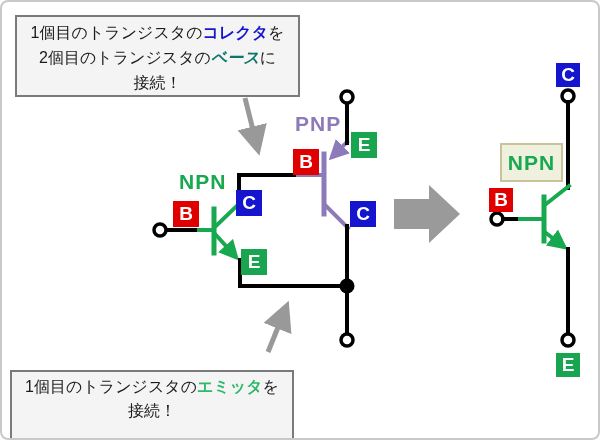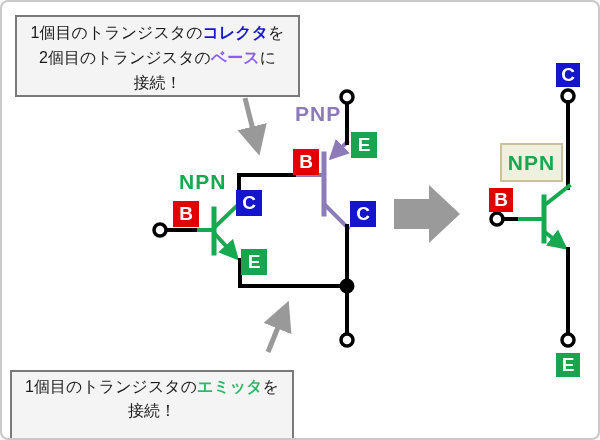--- a/index.html
+++ b/index.html
@@ -9,21 +9,21 @@
     font-family:"Liberation Sans",sans-serif;overflow:hidden;
   }
   .callout{
     position:absolute;box-sizing:border-box;background:#f4f4f4;
     border:2px solid #7a7a7a;color:#1a1a1a;
     font-size:16px;line-height:25px;text-align:center;white-space:nowrap;
     padding-top:3px;
   }
   .callout .em{font-weight:bold;}
   .em-blue{color:#1515cd;}
-  .em-red{color:#8b5cf6;}
+  .em-red{color:#0f766e;font-style:italic;}
   .em-green{color:#2eb868;}
   .callout-top{left:13px;top:13px;width:285px;height:82px;}
   .callout-bottom{left:8px;top:368px;width:284px;height:76px;line-height:24px;}
   .svg-layer{position:absolute;left:0;top:0;}
   .badge{
     position:absolute;box-sizing:border-box;color:#ffffff;font-weight:bold;
     font-size:19px;text-align:center;display:flex;align-items:center;justify-content:center;
   }
   .badge.red{background:#e00000;}
   .badge.blue{background:#1515cd;}
@@ -105,21 +105,21 @@
     <div><span>2個目のトランジスタの</span><span class="em em-red">ベース</span><span>に</span></div>
     <div>接続！</div>
   </div>
 
   <div class="callout callout-bottom">
     <div><span>1個目のトランジスタの</span><span class="em em-green">エミッタ</span><span>を</span></div>
     <div>接続！</div>
   </div>
 
   <div class="tr-label green" style="left:177px;top:168px;">NPN</div>
-  <div class="tr-label purple" style="left:293px;top:100px;">PNP</div>
+  <div class="tr-label purple" style="left:293px;top:110px;">PNP</div>
   <div class="npn-box">
     <span>NPN</span>
   </div>
 
   <div class="badge red" style="left:171px;top:199px;width:26px;height:26px;">B</div>
   <div class="badge blue" style="left:234px;top:188px;width:26px;height:26px;">C</div>
   <div class="badge green" style="left:239px;top:247px;width:26px;height:26px;">E</div>
 
   <div class="badge red" style="left:291px;top:147px;width:26px;height:26px;">B</div>
   <div class="badge green" style="left:349px;top:130px;width:26px;height:26px;">E</div>

